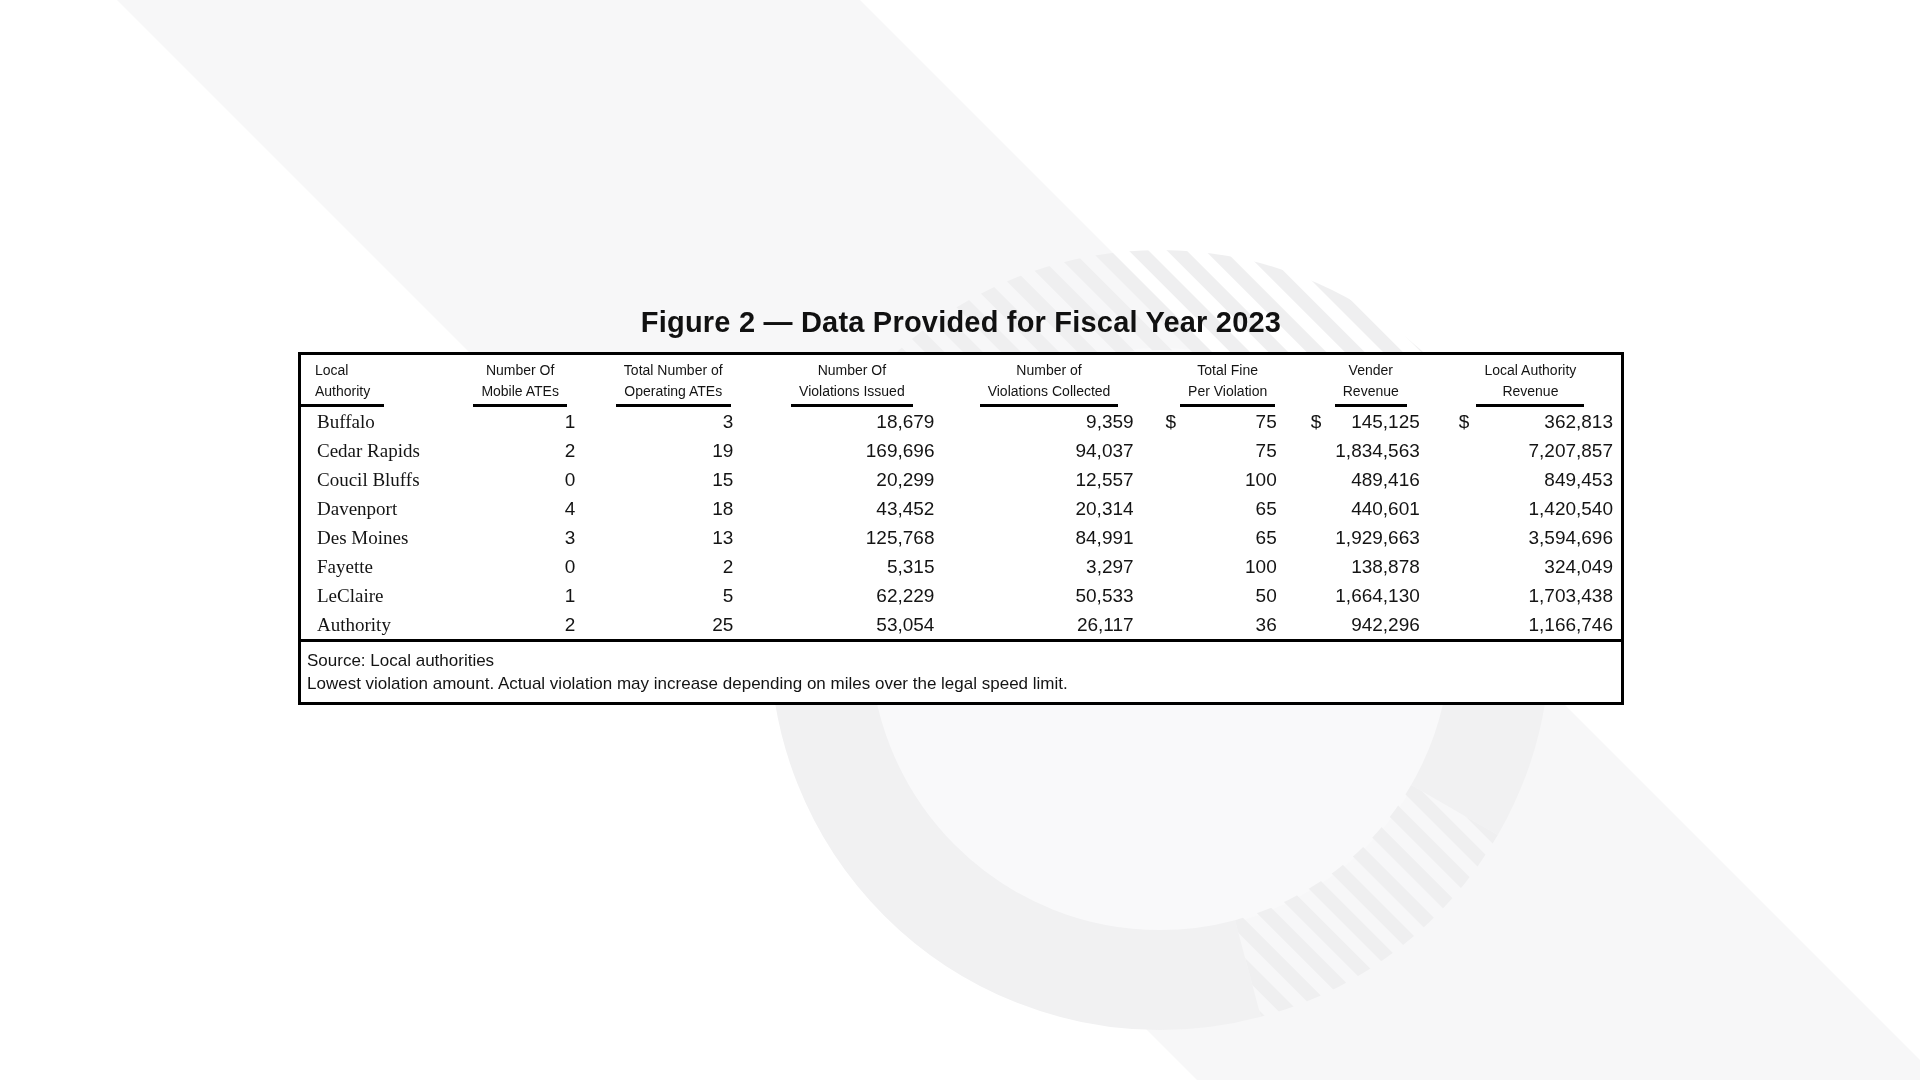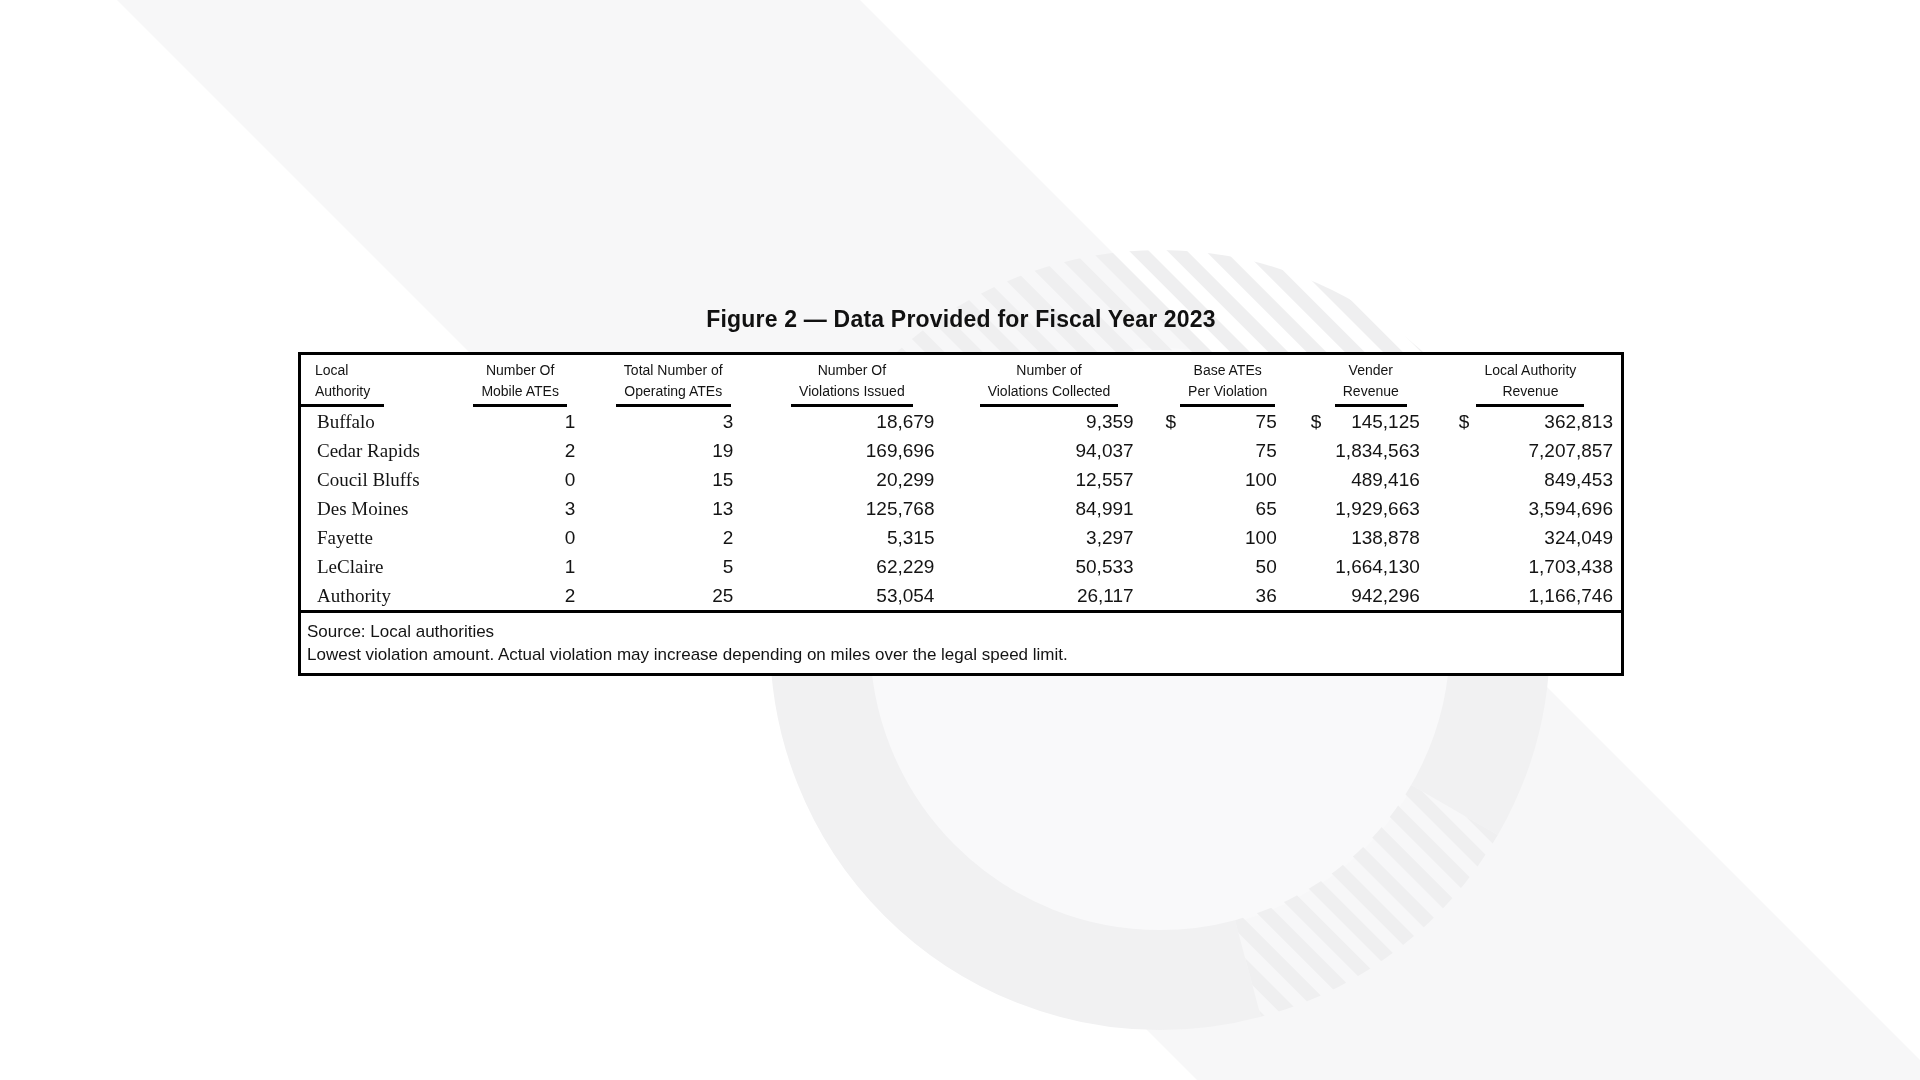--- a/index.html
+++ b/index.html
@@ -14,21 +14,21 @@
   }
 
   
   .watermark { position: absolute; inset: 0; pointer-events: none; }
 
   
   .fig-title {
     position: absolute;
     left: 298px; top: 306px; width: 1326px;
     text-align: center;
-    font-size: 23px; font-weight: bold;
+    font-size: 29px; font-weight: bold;
     letter-spacing: 0.2px;
     color: #111;
   }
 
   
   .figure-box {
     position: absolute;
     left: 298px; top: 352px; width: 1326px;
     background: #ffffff;
     border: 3px solid #000;
@@ -131,21 +131,21 @@
         <th class="c3">
           <span class="hdr"><span class="l">Total Number of</span><span class="l">Operating ATEs</span></span>
         </th>
         <th class="c4">
           <span class="hdr"><span class="l">Number Of</span><span class="l">Violations Issued</span></span>
         </th>
         <th class="c5">
           <span class="hdr"><span class="l">Number of</span><span class="l">Violations Collected</span></span>
         </th>
         <th class="c6">
-          <span class="hdr"><span class="l">Base ATEs</span><span class="l">Per Violation</span></span>
+          <span class="hdr"><span class="l">Total Fine</span><span class="l">Per Violation</span></span>
         </th>
         <th class="c7">
           <span class="hdr"><span class="l">Vender</span><span class="l">Revenue</span></span>
         </th>
         <th class="c8">
           <span class="hdr"><span class="l">Local Authority</span><span class="l">Revenue</span></span>
         </th>
       </tr>
     </thead>
     <tbody>
@@ -173,20 +173,30 @@
     <td class="c1 auth">Coucil Bluffs</td>
     <td class="c2 num">0</td>
     <td class="c3 num">15</td>
     <td class="c4 num">20,299</td>
     <td class="c5 num">12,557</td>
     <td class="c6 money"><span class="cur"></span><span class="val">100</span></td>
     <td class="c7 money"><span class="cur"></span><span class="val">489,416</span></td>
     <td class="c8 money"><span class="cur"></span><span class="val">849,453</span></td>
   </tr>
         <tr>
+    <td class="c1 auth">Davenport</td>
+    <td class="c2 num">4</td>
+    <td class="c3 num">18</td>
+    <td class="c4 num">43,452</td>
+    <td class="c5 num">20,314</td>
+    <td class="c6 money"><span class="cur"></span><span class="val">65</span></td>
+    <td class="c7 money"><span class="cur"></span><span class="val">440,601</span></td>
+    <td class="c8 money"><span class="cur"></span><span class="val">1,420,540</span></td>
+  </tr>
+        <tr>
     <td class="c1 auth">Des Moines</td>
     <td class="c2 num">3</td>
     <td class="c3 num">13</td>
     <td class="c4 num">125,768</td>
     <td class="c5 num">84,991</td>
     <td class="c6 money"><span class="cur"></span><span class="val">65</span></td>
     <td class="c7 money"><span class="cur"></span><span class="val">1,929,663</span></td>
     <td class="c8 money"><span class="cur"></span><span class="val">3,594,696</span></td>
   </tr>
         <tr>

